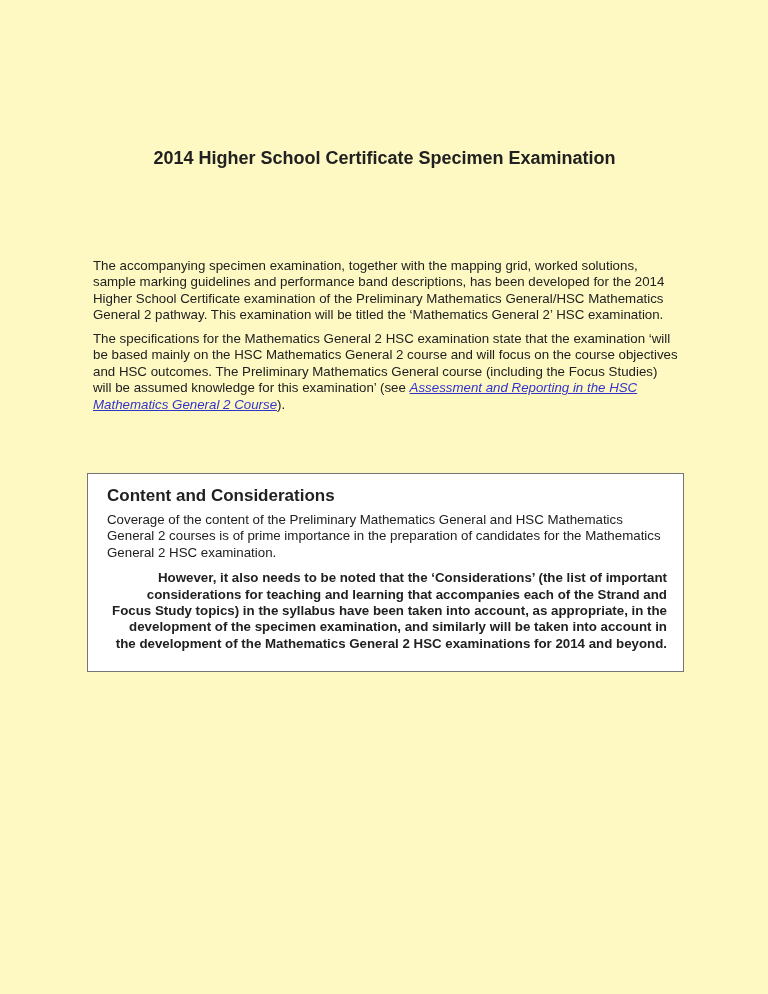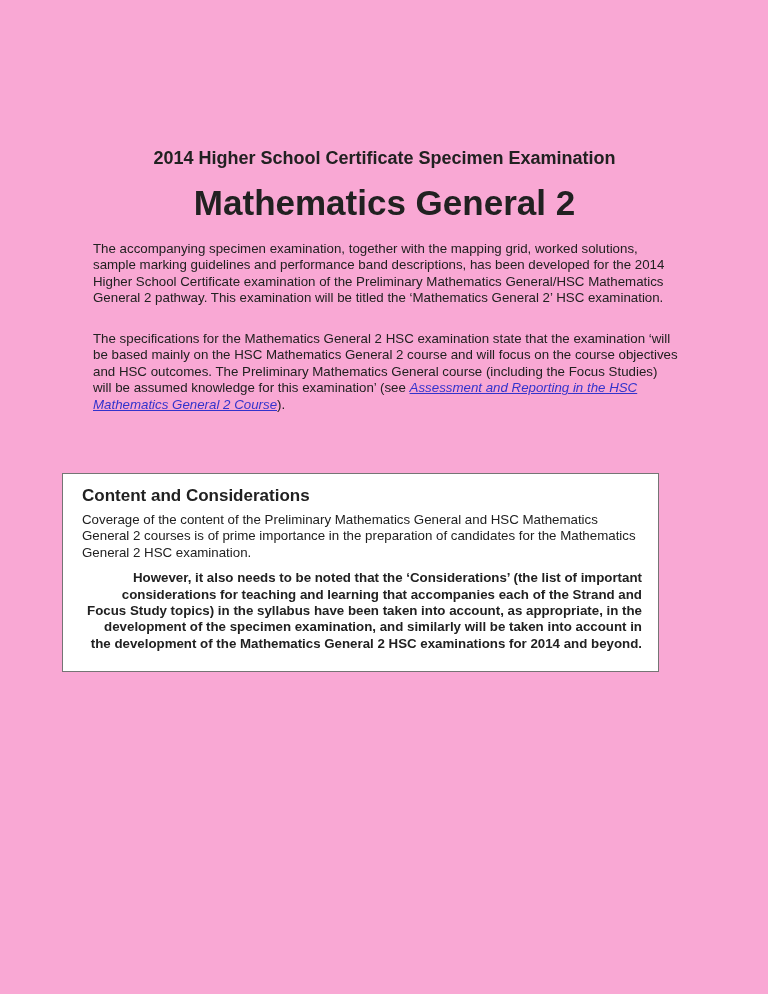--- a/index.html
+++ b/index.html
@@ -4,21 +4,21 @@
 <style>
   html, body {
     margin: 0;
     padding: 0;
     background: #ffffff;
   }
   .page {
     position: relative;
     width: 768px;
     height: 994px;
-    background: #f9a8d4;
+    background: #fef9c3;
     font-family: "Liberation Sans", "DejaVu Sans", sans-serif;
     color: var(--color-text, #212121);
     overflow: hidden;
   }
   .subtitle {
     position: absolute;
     top: 149px;
     left: 93px;
     width: 583px;
     text-align: center;
@@ -39,40 +39,40 @@
     line-height: 1;
     white-space: nowrap;
   }
   .bodytext {
     font-size: 13.3px;
     line-height: 16.4px;
     margin: 0;
   }
   .p1 {
     position: absolute;
-    top: 241px;
+    top: 258px;
     left: 93px;
     width: 585px;
   }
   .p2 {
     position: absolute;
     top: 331px;
     left: 93px;
     width: 585px;
   }
   .doc-link {
     color: var(--color-link, #3333cc);
     font-style: italic;
     text-decoration: underline;
     cursor: pointer;
   }
   .box {
     position: absolute;
     top: 473px;
-    left: 62px;
+    left: 87px;
     width: 597px;
     min-height: 199px;
     box-sizing: border-box;
     border: 1px solid var(--color-box-border, #757575);
     background: #ffffff;
     padding: 12px 18px 6px 19px;
   }
   .box-heading {
     margin: 0;
     font-size: 17px;
@@ -90,21 +90,20 @@
     text-align: right;
   }
 </style>
 </head>
 <body>
 
 <div class="page">
 
   <div class="subtitle">2014 Higher School Certificate Specimen Examination</div>
 
-  <h1 class="title">Mathematics General 2</h1>
 
   <p class="bodytext p1">The accompanying specimen examination, together with the mapping grid, worked solutions, sample marking guidelines and performance band descriptions, has been developed for the 2014 Higher School Certificate examination of the Preliminary Mathematics General/HSC Mathematics General 2 pathway. This examination will be titled the ‘Mathematics General 2’ HSC examination.</p>
 
   <p class="bodytext p2"><span>The specifications for the Mathematics General 2 HSC examination state that the examination ‘will be based mainly on the HSC Mathematics General 2 course and will focus on the course objectives and HSC outcomes. The Preliminary Mathematics General course (including the Focus Studies) will be assumed knowledge for this examination’ (see </span><a class="doc-link">Assessment and Reporting in the HSC Mathematics General 2 Course</a><span>).</span></p>
 
   <div class="box">
 
     <h2 class="box-heading">Content and Considerations</h2>
 
     <p class="bodytext box-p1">Coverage of the content of the Preliminary Mathematics General and HSC Mathematics General 2 courses is of prime importance in the preparation of candidates for the Mathematics General 2 HSC examination.</p>

